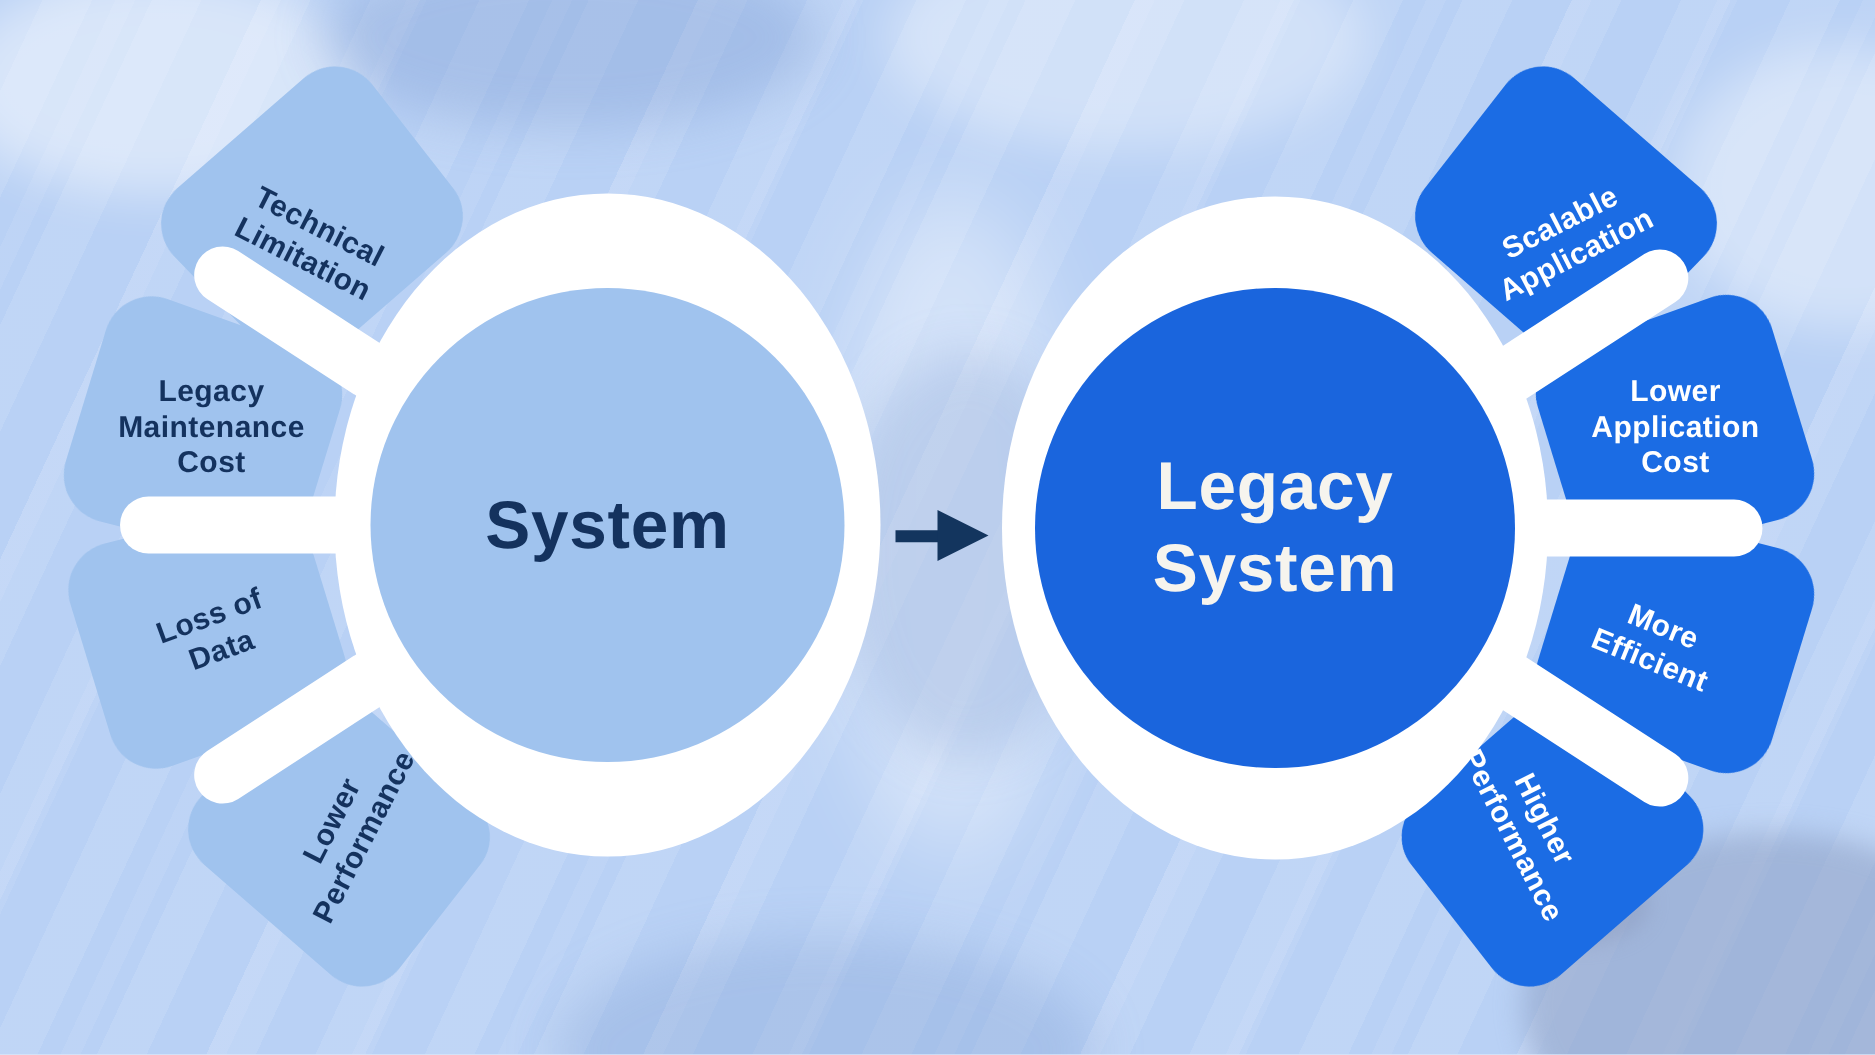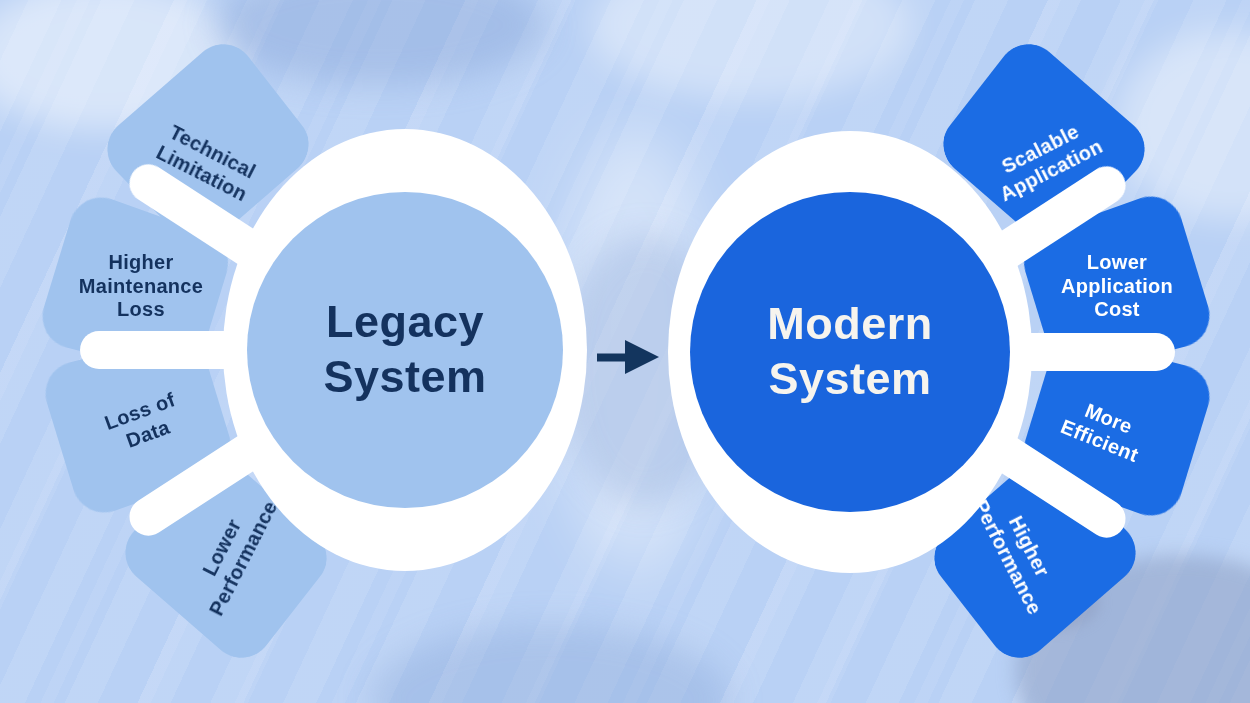--- a/index.html
+++ b/index.html
@@ -114,27 +114,26 @@
     <div class="petal legacy p-lod"></div>
     <div class="petal legacy p-lp"></div>
 
     <div class="stub s1"></div>
     <div class="stub s2"></div>
     <div class="stub s3"></div>
 
     <div class="ring ring-legacy"></div>
     <div class="inner inner-legacy">
       <div class="title title-legacy">
-        <div>Legacy</div>
         <div>System</div>
       </div>
     </div>
 
     <div class="lbl navy l-tl">Technical Limitation</div>
-    <div class="lbl navy l-hmc">Higher Maintenance Loss</div>
+    <div class="lbl navy l-hmc">Legacy Maintenance Cost</div>
     <div class="lbl navy l-lod">Loss of Data</div>
     <div class="lbl navy l-lp">Lower Performance</div>
   </div>
 
   <div class="arrow">
     <svg width="70" height="40" viewBox="0 0 70 40" xmlns="http://www.w3.org/2000/svg">
       <rect x="4" y="16.5" width="33" height="8" fill="#13355E"></rect>
       <polygon points="32,3 66,20 32,37" fill="#13355E"></polygon>
     </svg>
   </div>
@@ -145,21 +144,21 @@
     <div class="petal modern p-me"></div>
     <div class="petal modern p-hp"></div>
 
     <div class="stub s4"></div>
     <div class="stub s5"></div>
     <div class="stub s6"></div>
 
     <div class="ring ring-modern"></div>
     <div class="inner inner-modern">
       <div class="title title-modern">
-        <div>Modern</div>
+        <div>Legacy</div>
         <div>System</div>
       </div>
     </div>
 
     <div class="lbl light l-sa">Scalable Application</div>
     <div class="lbl light l-lmc">Lower Application Cost</div>
     <div class="lbl light l-me">More Efficient</div>
     <div class="lbl light l-hp">Higher Performance</div>
   </div>
 

